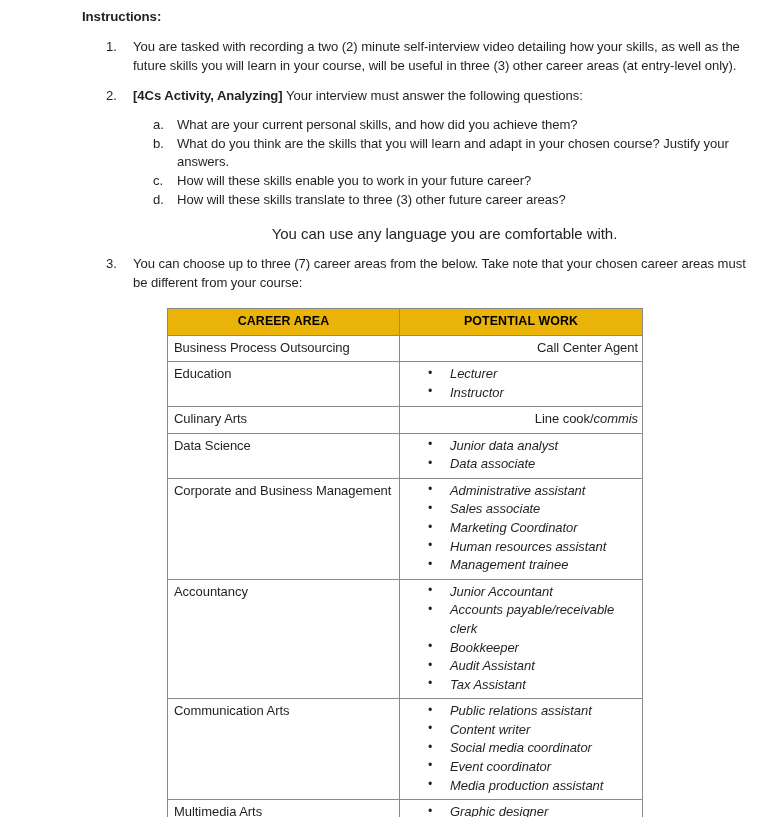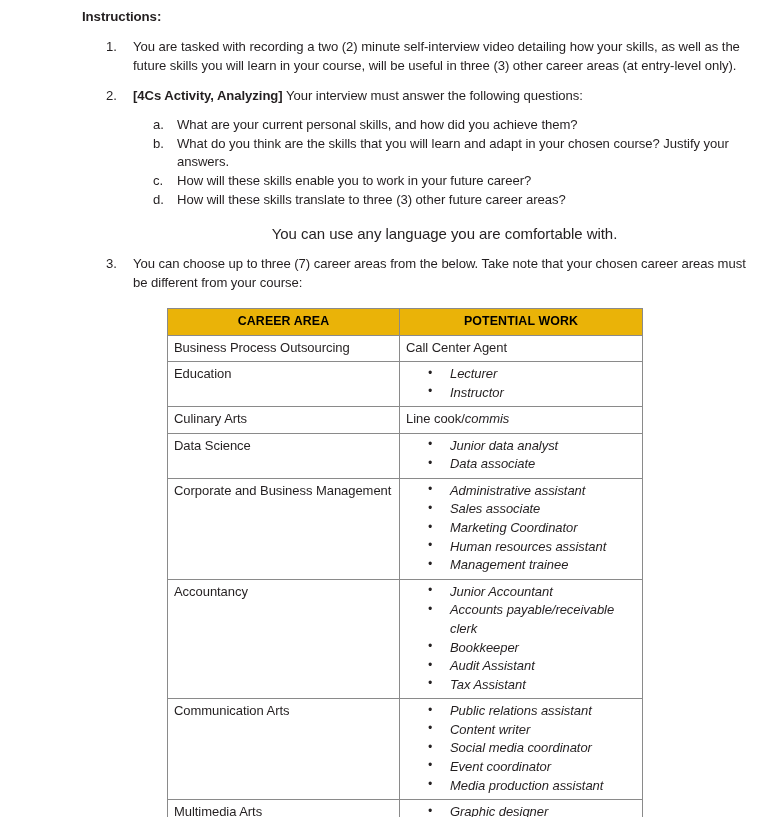--- a/index.html
+++ b/index.html
@@ -133,20 +133,21 @@
     padding: 3px 4px 4px 6px;
     color: #231f20;
   }
   table.career-table td.work {
     padding-left: 0;
     padding-right: 4px;
   }
   .plain-work {
     padding-left: 6px;
     display: block;
+    text-align: right;
   }
   ul.work-list {
     margin: 0;
     padding: 0;
     list-style: none;
     font-style: italic;
   }
   ul.work-list li {
     position: relative;
     padding-left: 50px;

